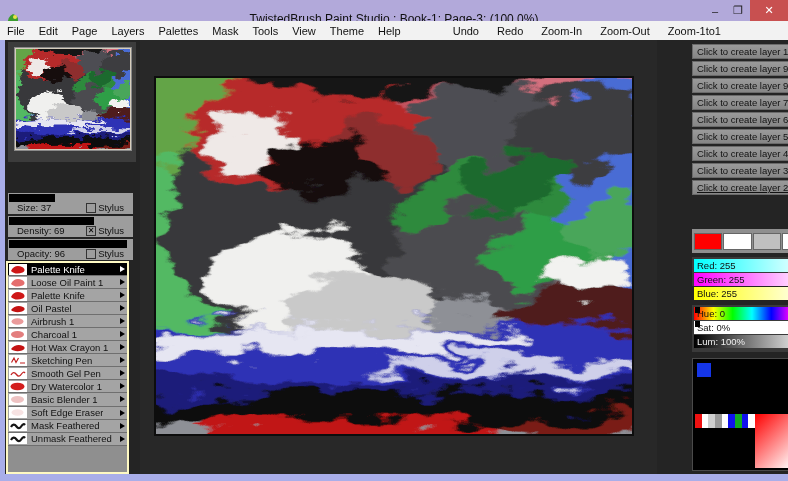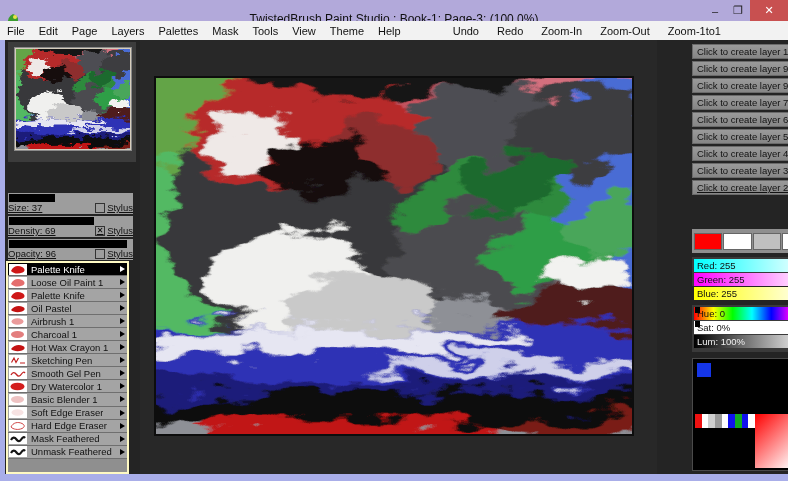--- a/index.html
+++ b/index.html
@@ -32,21 +32,21 @@
   #right-panel{position:absolute;left:689px;top:40px;width:126px;height:434px;background:#242424;}
   
   #thumb-box{position:absolute;left:3px;top:2px;width:128px;height:120px;background:#3c3c3c;}
   #thumb-frame{position:absolute;left:6px;top:5px;padding:1px;background:#d6cdbc;border:1px solid #8a8a8a;}
   #thumb-frame svg{display:block;}
   
   .sbox{position:absolute;left:3px;width:125px;height:21px;background:#9d9d9d;}
   .strack{position:relative;height:8px;margin:1px 1px 0 1px;}
   .sfill{height:8px;background:#000;}
   .srow{display:flex;align-items:center;justify-content:space-between;height:11px;
-        font-size:9.5px;color:#111;padding:0 0;text-decoration:underline;}
+        font-size:9.5px;color:#111;padding:0 9px;}
   .stylus{display:flex;align-items:center;gap:2px;}
   .cb{width:8px;height:8px;border:1px solid #333;background:#9d9d9d;font-size:8px;line-height:8px;
       text-align:center;color:#000;}
   
   #brush-panel{position:absolute;left:1px;top:221px;width:119px;height:209px;border:2px solid #fef9c3;
                background:#8f8f8f;}
   .brow{display:flex;align-items:center;height:13.05px;background:#a4a4a4;border-bottom:1px solid #6f6f6f;
         font-size:9.5px;color:#111;box-sizing:border-box;}
   .brow.sel{background:#000;color:#fff;}
   .bicon{width:18px;height:11px;background:#fff;margin-left:1px;flex:none;}
@@ -331,29 +331,20 @@
             <svg viewBox="0 0 18 11">
               <ellipse cx="8.5" cy="5.5" rx="6" ry="3.2" fill="#f7e3e3"></ellipse>
             </svg>
           </span>
           <span class="blabel">Soft Edge Eraser</span>
           <span class="barrow"></span>
         </div>
         <div class="brow">
           <span class="bicon">
             <svg viewBox="0 0 18 11">
-              <path d="M2 7 C4 2.5 9 1.5 13 3.5 C16 5 16 7 13 8.5 C9 10.3 4 9.3 2 7 Z" fill="#ffffff" stroke="#d04545" stroke-width="1"></path>
-            </svg>
-          </span>
-          <span class="blabel">Hard Edge Eraser</span>
-          <span class="barrow"></span>
-        </div>
-        <div class="brow">
-          <span class="bicon">
-            <svg viewBox="0 0 18 11">
               <path d="M2 7 Q4.5 2.5 7.5 6.5 Q10 10 12.5 6 Q14.5 3 16 5" fill="none" stroke="#151515" stroke-width="2.2"></path>
             </svg>
           </span>
           <span class="blabel">Mask Feathered</span>
           <span class="barrow"></span>
         </div>
         <div class="brow">
           <span class="bicon">
             <svg viewBox="0 0 18 11">
               <path d="M2 7 Q4.5 2.5 7.5 6.5 Q10 10 12.5 6 Q14.5 3 16 5" fill="none" stroke="#151515" stroke-width="2.2"></path>

